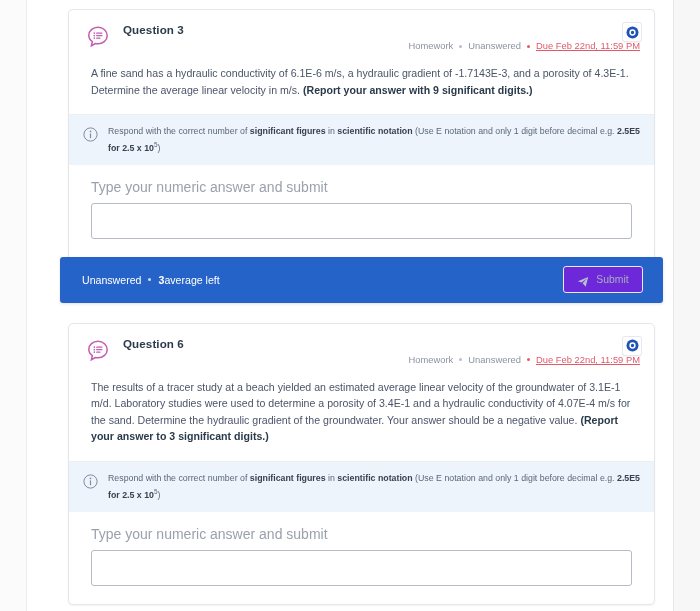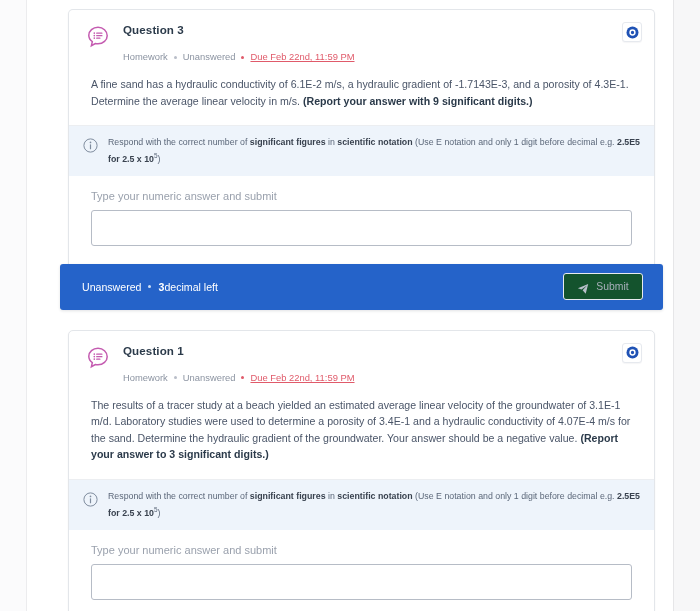--- a/index.html
+++ b/index.html
@@ -55,23 +55,23 @@
     padding: 13px 14px 11px 16px;
     position: relative;
   }
   .q-bubble-icon { width: 26px; height: 26px; flex: 0 0 26px; margin-top: 1px; }
   .qhead-text { margin-left: 12px; flex: 1 1 auto; }
   .qtitle {
     font-size: 11.6px; font-weight: bold; color: #2b3a4a;
     letter-spacing: .1px; line-height: 14px;
   }
   .qmeta {
-    margin-top: 14px;
+    margin-top: 3px;
     font-size: 9.4px; color: #8b93a1; line-height: 12px;
-    display: flex; align-items: center; flex-wrap: wrap;
+    display: flex; align-items: center; flex-wrap: wrap; justify-content: flex-end;
   }
   .qmeta .sep {
     display: inline-block; width: 3px; height: 3px;
     background: #b9bec8; border-radius: 50%;
     margin: 0 6px;
   }
   .qmeta .sep.red { background: #e05a6a; }
   .qmeta .due { color: #e05a6a; text-decoration: underline; }
 
   .bookmark-btn {
@@ -103,21 +103,21 @@
   .hint-icon { width: 15px; height: 15px; flex: 0 0 15px; margin-top: 2px; }
   .hint-text {
     margin-left: 10px;
     font-size: 8.8px; line-height: 13px; color: #5b6779;
   }
   .hint-text b { color: #39424f; font-weight: bold; }
   .hint-text sup { font-size: 6.4px; }
 
   .answer-area { padding: 14px 22px 18px 22px; }
   .answer-label {
-    font-size: 11px; color: #9aa1ad; margin-bottom: 8px;
+    font-size: 14px; color: #9aa1ad; margin-bottom: 8px;
   }
   .answer-input {
     width: 100%; height: 36px;
     border: 1px solid #b6bcc6;
     border-radius: 3px;
     background: #ffffff;
     outline: none;
     font-family: "Liberation Sans", sans-serif;
     font-size: 11px;
     color: #2b3a4a;
@@ -135,21 +135,21 @@
     box-shadow: 0 1px 3px rgba(16,24,40,.12);
   }
   .qfooter-status { font-size: 10.6px; color: #ffffff; display: flex; align-items: center; }
   .qfooter-status .sep {
     display: inline-block; width: 3px; height: 3px;
     background: #cfe0f7; border-radius: 50%; margin: 0 7px;
   }
   .qfooter-status b { font-weight: bold; }
 
   .submit-btn {
-    background: #14532d;
+    background: #6d28d9;
     border: 1px solid #e7eaef;
     border-radius: 3px;
     height: 27px;
     min-width: 80px;
     display: flex; align-items: center; justify-content: center;
     gap: 7px;
     cursor: pointer;
     padding: 0 12px;
   }
   .submit-btn .label { font-size: 10.4px; color: #a8afba; }
@@ -196,21 +196,21 @@
 
           <div class="bookmark-btn">
             <svg width="13" height="13" viewBox="0 0 13 13">
               <circle cx="6.5" cy="6.5" r="6" fill="#1f52b5"></circle>
               <circle cx="6.5" cy="6.5" r="2.4" fill="none" stroke="#ffffff" stroke-width="1.5"></circle>
             </svg>
           </div>
         </div>
 
         <div class="qbody">
-          <span>A fine sand has a hydraulic conductivity of 6.1E-2 m/s, a hydraulic gradient of -1.7143E-3, and a porosity of 4.3E-1. Determine the average linear velocity in m/s. </span><b>(Report your answer with 9 significant digits.)</b>
+          <span>A fine sand has a hydraulic conductivity of 6.1E-6 m/s, a hydraulic gradient of -1.7143E-3, and a porosity of 4.3E-1. Determine the average linear velocity in m/s. </span><b>(Report your answer with 9 significant digits.)</b>
         </div>
 
         <div class="divider"></div>
 
         <div class="hintbox">
           <span class="hint-icon">
             <svg viewBox="0 0 15 15" width="15" height="15">
               <circle cx="7.5" cy="7.5" r="6.6" fill="none" stroke="#7f8c9e" stroke-width="1"></circle>
               <circle cx="7.5" cy="4.4" r=".85" fill="#7f8c9e"></circle>
               <rect x="6.9" y="6.2" width="1.2" height="5" rx=".55" fill="#7f8c9e"></rect>
@@ -223,21 +223,21 @@
           <div class="answer-label">Type your numeric answer and submit</div>
           <input class="answer-input" type="text" value="" style="">
         </div>
       </div>
 
       <div class="qfooter">
         <div class="qfooter-status">
           <span>Unanswered</span>
           <span class="sep"></span>
           <b>3</b>
-            <span> decimal left</span>
+            <span> average left</span>
         </div>
         <div class="submit-btn">
           <span class="send-icon">
             <svg viewBox="0 0 12 12" width="12" height="12">
               <path d="M11.2 1.1 .9 5.3l3.6 1.2L10 2.6 5.6 7.3l3.1 3.4z" fill="#b9c0cb"></path>
             </svg>
           </span>
           <span class="label">Submit</span>
         </div>
       </div>
@@ -255,21 +255,21 @@
               <circle cx="9.3" cy="9.1" r=".85" fill="#c45bb0"></circle>
               <circle cx="9.3" cy="11.6" r=".85" fill="#c45bb0"></circle>
               <circle cx="9.3" cy="14.1" r=".85" fill="#c45bb0"></circle>
               <rect x="11.1" y="8.5" width="6.4" height="1.3" rx=".6" fill="#c45bb0"></rect>
               <rect x="11.1" y="11" width="6.4" height="1.3" rx=".6" fill="#c45bb0"></rect>
               <rect x="11.1" y="13.5" width="4.4" height="1.3" rx=".6" fill="#c45bb0"></rect>
             </svg>
           </span>
 
           <div class="qhead-text">
-            <div class="qtitle">Question 1</div>
+            <div class="qtitle">Question 6</div>
             <div class="qmeta">
               <span>Homework</span>
               <span class="sep"></span>
               <span>Unanswered</span>
               <span class="sep red"></span>
               <span class="due">Due Feb 22nd, 11:59 PM</span>
             </div>
           </div>
 
           <div class="bookmark-btn">

